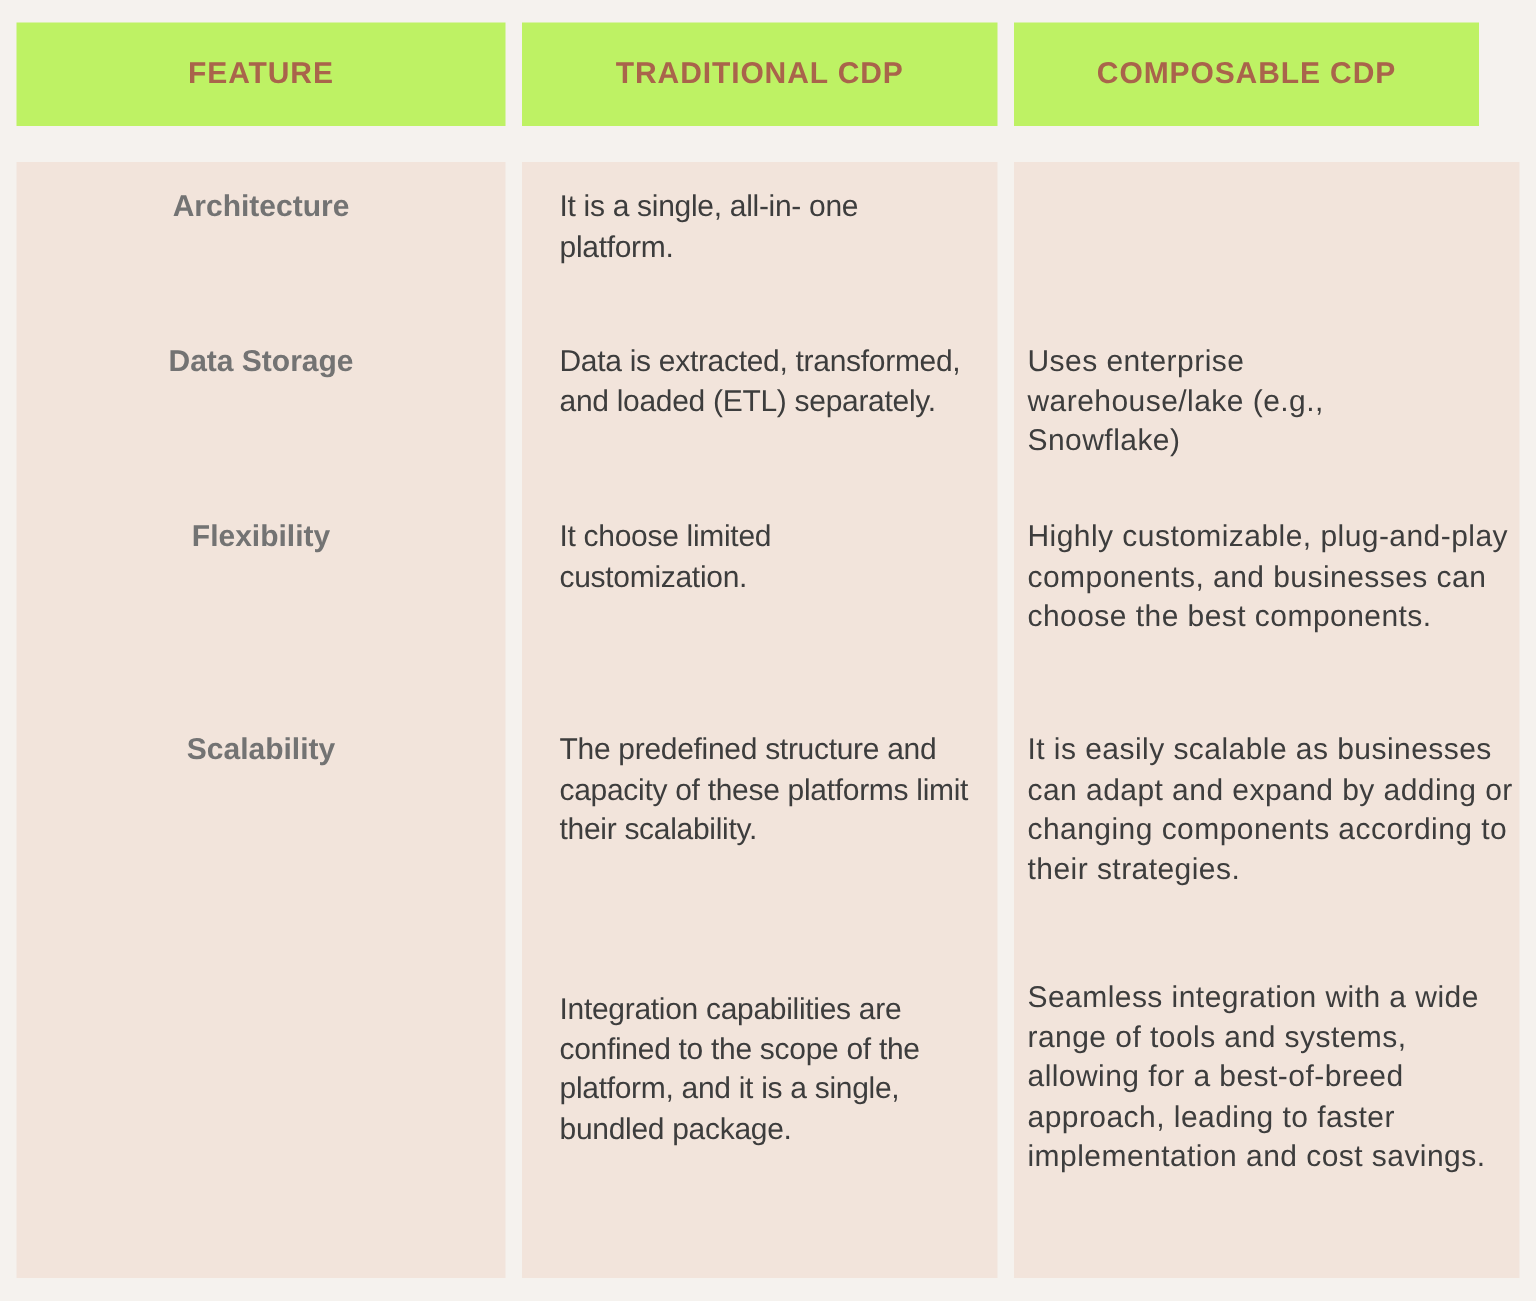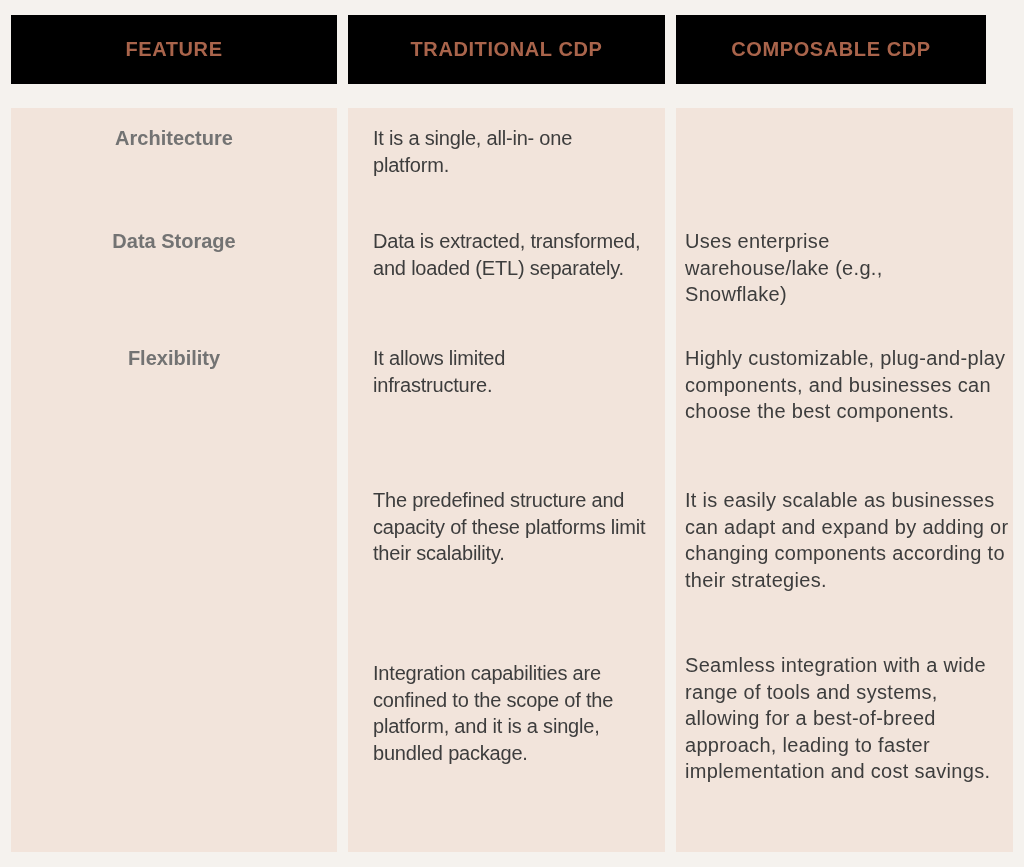--- a/index.html
+++ b/index.html
@@ -5,21 +5,21 @@
   html, body { margin: 0; padding: 0; }
   body {
     width: 1024px; height: 867px;
     background: #f5f2ee;
     position: relative;
     overflow: hidden;
     font-family: "Liberation Sans", "DejaVu Sans", sans-serif;
   }
   .hdr {
     position: absolute; top: 15px; height: 69px;
-    background: #000000;
+    background: #bef264;
     display: flex; align-items: center; justify-content: center;
     color: #a9644b; font-weight: bold; font-size: 20px; letter-spacing: 0.6px;
   }
   .col {
     position: absolute; top: 108px; height: 744px;
     background: #f2e4db;
   }
   .c1 { left: 11px; width: 326px; }
   .c2 { left: 348px; width: 317px; }
   .c3 { left: 676px; width: 337px; }
@@ -35,27 +35,28 @@
 <body>
 
 <div class="hdr" style="left:11px;width:326px;">FEATURE</div>
 <div class="hdr" style="left:348px;width:317px;">TRADITIONAL CDP</div>
 <div class="hdr" style="left:676px;width:310px;">COMPOSABLE CDP</div>
 
 <div class="col c1">
   <div class="cell" style="top:17px;">Architecture</div>
   <div class="cell" style="top:120px;">Data Storage</div>
   <div class="cell" style="top:237px;">Flexibility</div>
+  <div class="cell" style="top:379px;">Scalability</div>
 </div>
 
 <div class="col c2">
   <div class="cell" style="top:17px;width:210px;">It is a single, all-in-
 one platform.</div>
   <div class="cell" style="top:120px;">Data is extracted, transformed, and loaded (ETL) separately.</div>
-  <div class="cell" style="top:237px;width:180px;">It allows limited infrastructure.</div>
+  <div class="cell" style="top:237px;width:180px;">It choose limited customization.</div>
   <div class="cell" style="top:379px;">The predefined structure and capacity of these platforms limit their scalability.</div>
   <div class="cell" style="top:552px;">Integration capabilities are confined to the scope of the platform, and it is a single, bundled package.</div>
 </div>
 
 <div class="col c3">
   <div class="cell" style="top:120px;width:200px;">Uses enterprise warehouse/lake (e.g., Snowflake)</div>
   <div class="cell" style="top:237px;">Highly customizable, plug-and-play components, and businesses can choose the best components.</div>
   <div class="cell" style="top:379px;">It is easily scalable as businesses can adapt and expand by adding or changing components according to their strategies.</div>
   <div class="cell" style="top:544px;">Seamless integration with a wide range of tools and systems, allowing for a best-of-breed approach, leading to faster implementation and cost savings.</div>
 </div>

